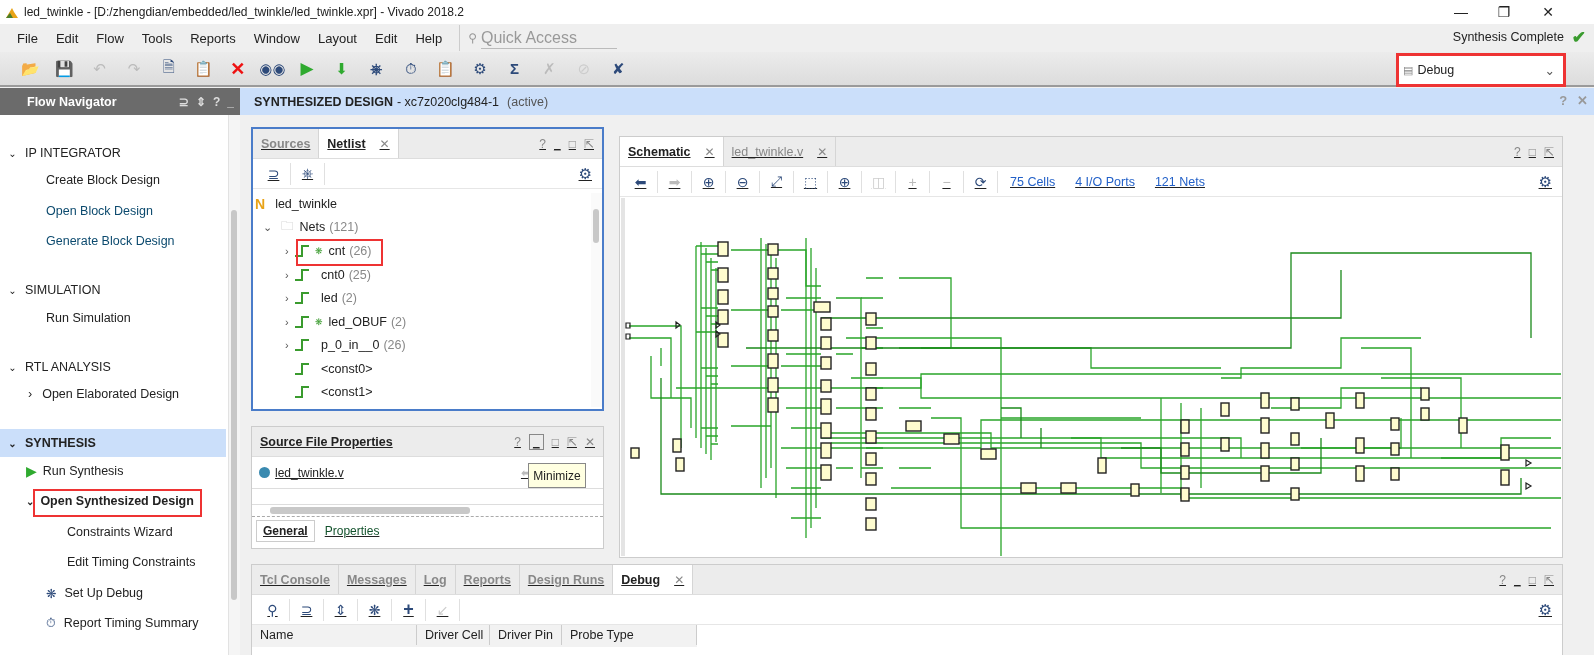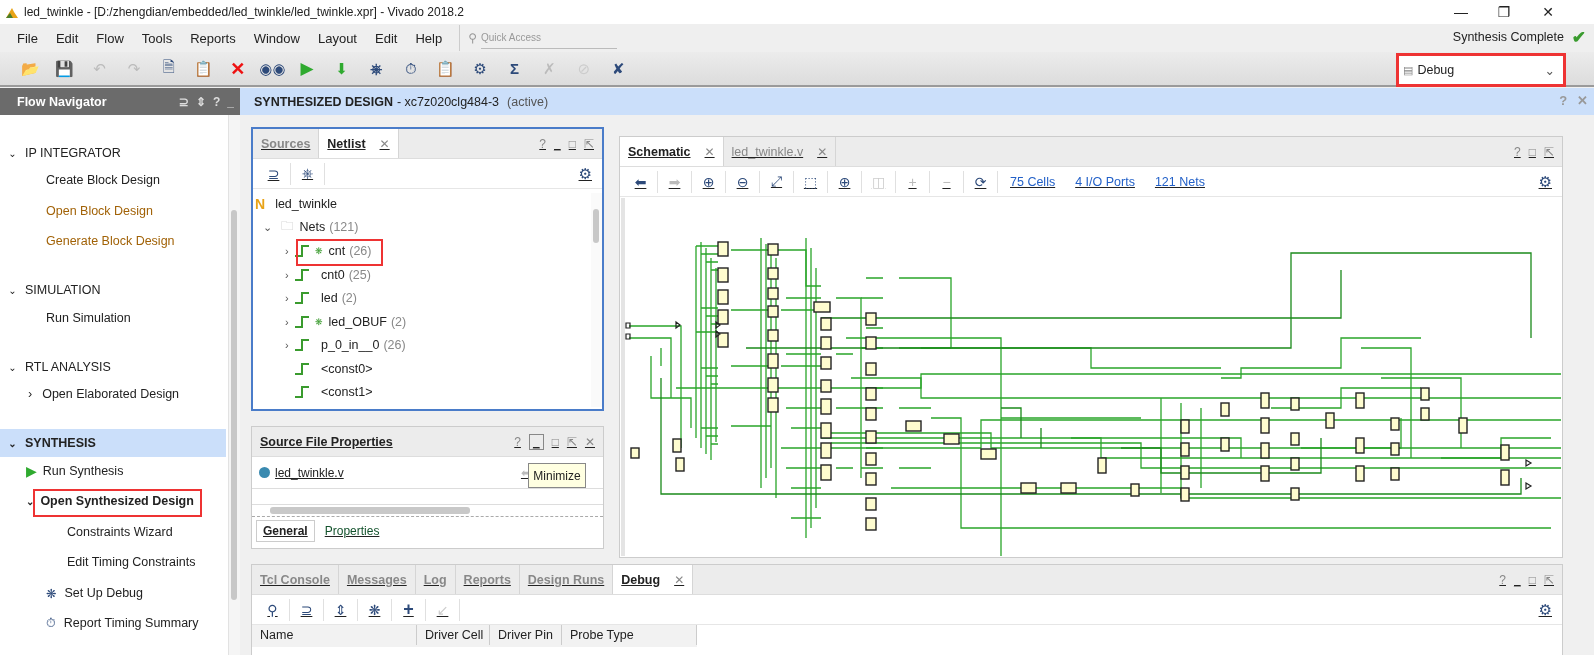--- a/index.html
+++ b/index.html
@@ -8,38 +8,38 @@
 
 #titlebar { left: 0; top: 0; width: 1594px; height: 24px; background: #fff; display: flex; align-items: center; }
 #titlebar .logo { width: 14px; height: 14px; margin-left: 5px; margin-right: 5px; }
 #titlebar .title { font-size: 12px; color: #222; }
 .winbtn { position: absolute; top: 2px; width: 30px; height: 20px; text-align: center; font-size: 14px; color: #222; line-height: 20px; }
 
 #menubar { left: 0; top: 24px; width: 1594px; height: 28px; background: #efefef; display: flex; align-items: center; }
 .menu-item { padding: 0 9px; font-size: 13px; color: #222; }
 .menu-item:first-child { padding-left: 17px; }
 #quick { margin-left: 8px; border-left: 1px solid #ccc; height: 26px; display: flex; align-items: center; padding-left: 8px; }
-#quick .qa { border-bottom: 1px solid #bbb; width: 136px; height: 22px; line-height: 22px; color: #999; font-size: 10px; }
+#quick .qa { border-bottom: 1px solid #bbb; width: 136px; height: 22px; line-height: 22px; color: #999; font-size: 16px; }
 #synth-status { position: absolute; right: 30px; top: 30px; font-size: 12.5px; color: #222; }
 #synth-check { position: absolute; right: 8px; top: 27px; color: #3a9b2e; font-size: 17px; font-weight: bold; }
 
 #toolbar { left: 0; top: 52px; width: 1594px; height: 35px; background: linear-gradient(#ececec, #dcdcdc); border-bottom: 2px solid #9a9a9a; display: flex; align-items: center; padding-left: 13px; }
 .tb { width: 34.6px; height: 24px; display: flex; align-items: center; justify-content: center; font-size: 15px; }
 #layout-select { position: absolute; left: 1396px; top: 53px; width: 170px; height: 34px; border: 3px solid #e33; background: #fff; display: flex; align-items: center; padding-left: 4px; }
 #layout-select .lsinner { display: flex; align-items: center; width: 100%; font-size: 12.5px; }
 
 #flownav { left: 0; top: 88px; width: 240px; height: 567px; background: #fff; }
-#flownav-header { height: 27px; background: #6b6b6b; color: #fff; font-weight: bold; font-size: 12.5px; display: flex; align-items: center; padding-left: 17px; }
+#flownav-header { height: 27px; background: #6b6b6b; color: #fff; font-weight: bold; font-size: 12.5px; display: flex; align-items: center; padding-left: 27px; }
 #flownav-header .icons { margin-left: auto; display: flex; gap: 7px; padding-right: 6px; color: #ddd; font-size: 12px; }
 .fn-scroll { position: absolute; left: 228px; top: 27px; width: 12px; height: 540px; background: #f5f5f5; border-left: 1px solid #e2e2e2; }
 .fn-thumb { position: absolute; left: 231px; top: 210px; width: 6px; height: 390px; background: #c8c8c8; border-radius: 3px; }
 .fn-section { position: absolute; left: 0; width: 226px; height: 28px; display: flex; align-items: center; font-size: 12.5px; color: #222; }
 .fn-section .chev { width: 25px; text-align: center; font-size: 10px; }
 .fn-item { position: absolute; height: 22px; display: flex; align-items: center; font-size: 12.5px; color: #222; }
-.fn-item.disabled { color: #a16207; }
+.fn-item.disabled { color: #0c4a6e; }
 
 #design-header { left: 240px; top: 88px; width: 1354px; height: 27px; background: #cbdffa; display: flex; align-items: center; padding-left: 14px; font-size: 12.5px; }
 #design-header b { font-weight: bold; }
 #design-header .part { margin-left: 4px; }
 #design-header .active { margin-left: 8px; color: #555; }
 #design-header .hicons { position: absolute; right: 6px; top: 5px; color: #999; font-size: 13px; font-weight: bold; display: flex; gap: 10px; }
 
 .panel { position: absolute; background: #fff; border: 1px solid #ccc; text-decoration: underline; }
 .panel-tabs { height: 30px; background: #ececec; display: flex; align-items: stretch; border-bottom: 1px solid #ddd; }
 .ptab { padding: 0 8px; display: flex; align-items: center; color: #888; font-size: 12.5px; font-weight: bold; border-right: 1px solid #d5d5d5; }
@@ -181,21 +181,21 @@
       <span>Set Up Debug</span>
     </div>
   <div class="fn-item" style="left:46px;top:524px">
       <span style="color:#2d4a7a;margin-right:8px">⏱</span>
       <span>Report Timing Summary</span>
     </div>
 </div>
 
 <div id="design-header" class="abs">
   <b>SYNTHESIZED DESIGN</b>
-  <span class="part">- xc7z020clg484-3</span>
+  <span class="part">- xc7z020clg484-1</span>
   <span class="active">(active)</span>
   <div class="hicons">
     <span>?</span>
     <span>✕</span>
   </div>
 </div>
 
 <div class="panel" style="left:251px;top:127px;width:353px;height:284px;border:2px solid #4a7cc9">
   <div class="panel-tabs">
     <span class="ptab">Sources</span>

